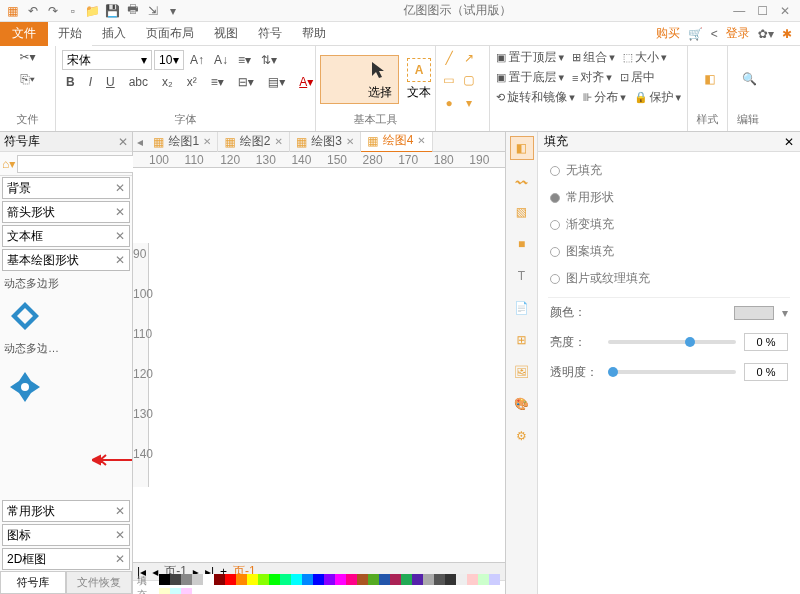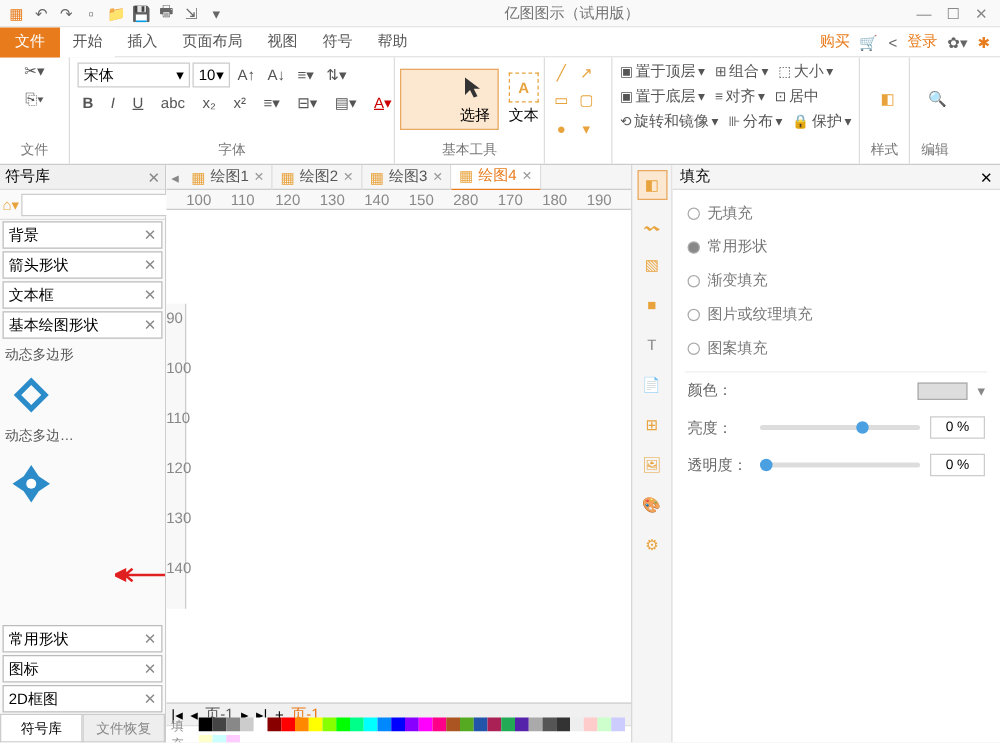--- a/index.html
+++ b/index.html
@@ -392,25 +392,25 @@
           <div class="fill-opt sel">
             <span class="radio"></span>
             <span>常用形状</span>
           </div>
           <div class="fill-opt">
             <span class="radio"></span>
             <span>渐变填充</span>
           </div>
           <div class="fill-opt">
             <span class="radio"></span>
-            <span>图片或纹理填充</span>
+            <span>图案填充</span>
           </div>
           <div class="fill-opt">
             <span class="radio"></span>
-            <span>图案填充</span>
+            <span>图片或纹理填充</span>
           </div>
         </div>
       <div style="border-top:1px solid #eee;margin:0 10px"></div>
       <div class="prop-row">
         <span class="lbl">颜色：</span>
         <span style="flex:1"></span>
         <span class="colorbox"></span>
         <span style="color:#888">▾</span>
       </div>
       <div class="prop-row">

